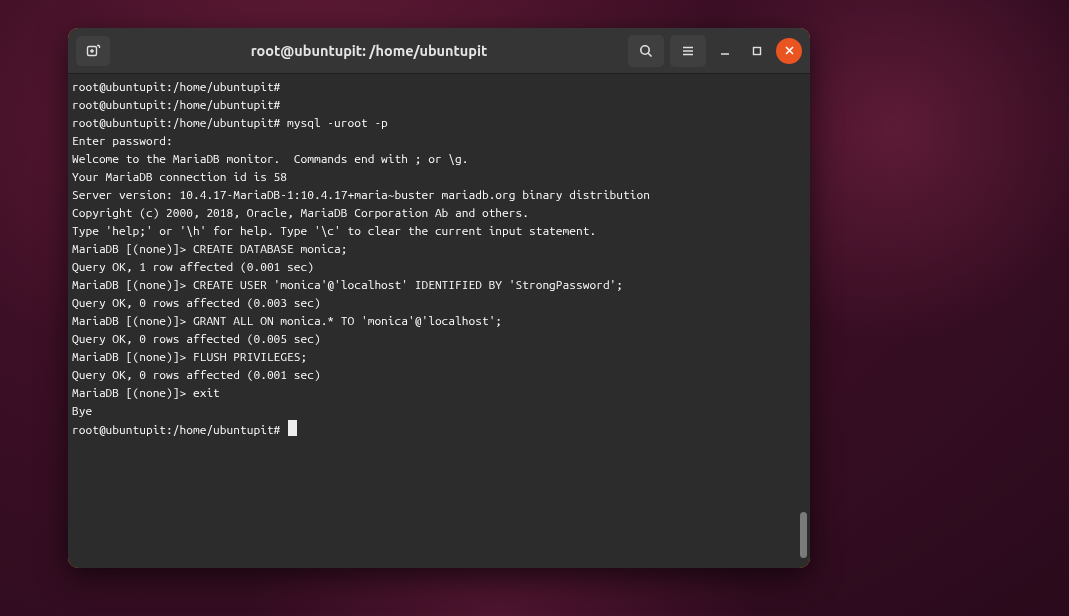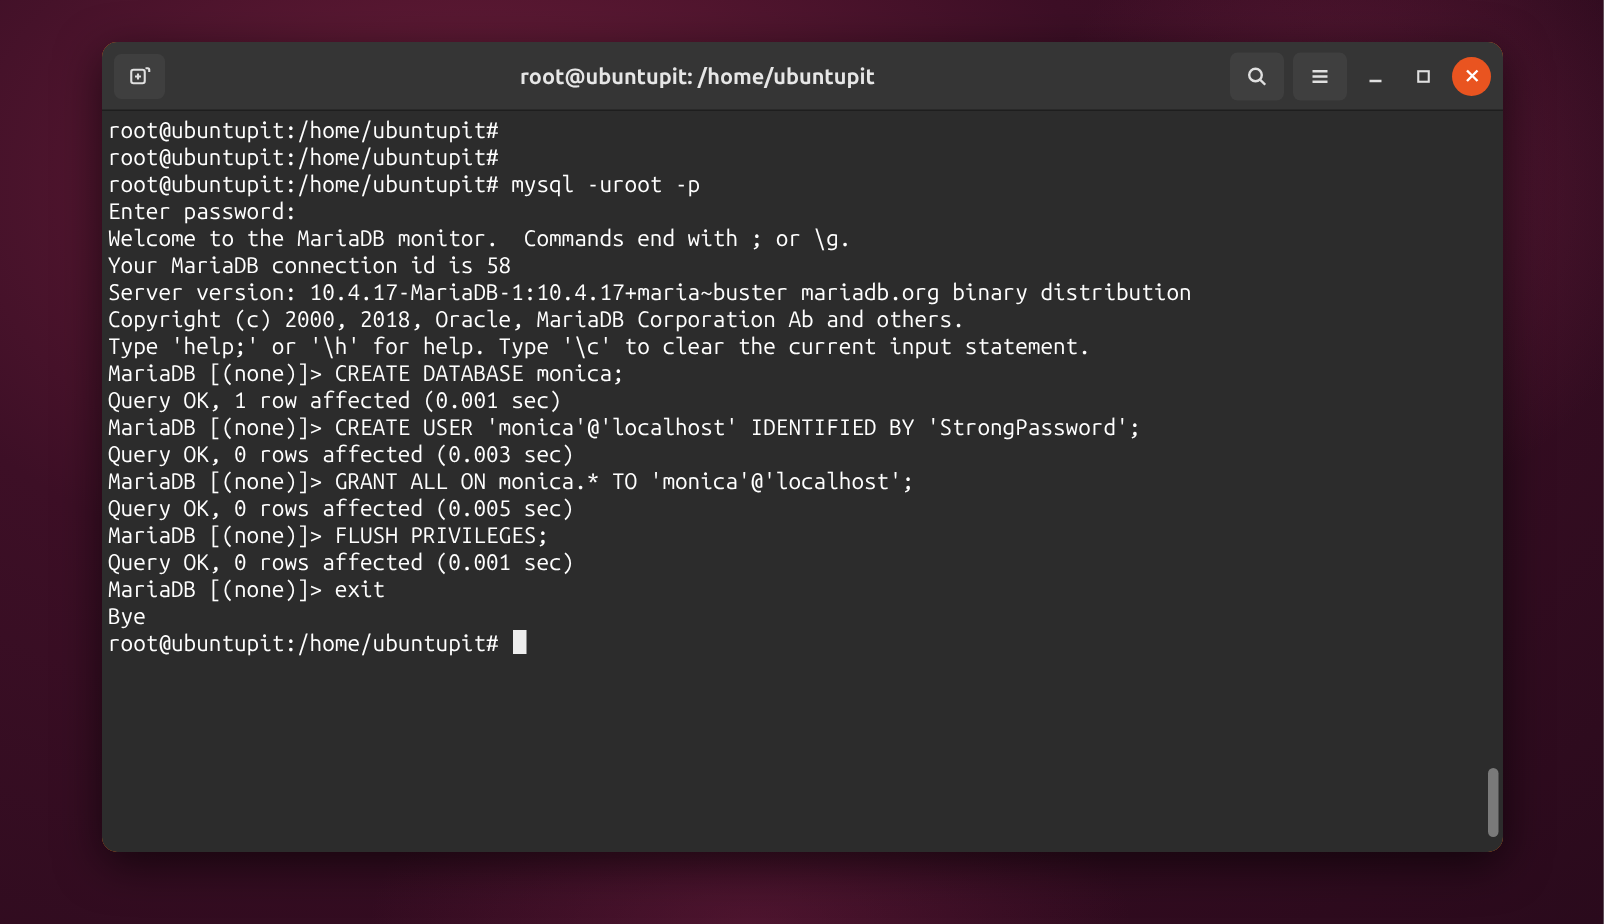--- a/index.html
+++ b/index.html
@@ -15,21 +15,21 @@
     border-radius: 50%;
   }
   .bg-swirl-2 {
     position: absolute; bottom: -150px; left: 200px; width: 600px; height: 300px;
     background: radial-gradient(ellipse, rgba(140,40,80,0.3) 0%, transparent 60%);
     border-radius: 50%;
   }
   .window {
     position: absolute;
     left: 68px; top: 28px;
-    width: 934px; height: 540px;
+    width: 742px; height: 540px;
     background: #f97316;
     border-radius: 10px;
     box-shadow: 0 8px 30px rgba(0,0,0,0.6);
     display: flex; flex-direction: column;
     overflow: hidden;
   }
   .titlebar {
     height: 46px;
     background: #353535;
     border-bottom: 1px solid #1e1e1e;
@@ -56,21 +56,21 @@
     display: flex; align-items: center; justify-content: center;
     color: #ddd;
   }
   .wc-close { background: #e95420; color: #fff; }
   .wc-min, .wc-max { background: transparent; }
   .terminal-body {
     flex: 1;
     background: #2c2c2c;
     padding: 4px 0 4px 4px;
     color: #ffffff;
-    font-size: 15px;
+    font-size: 12px;
     line-height: 18px;
     overflow-y: auto;
     position: relative;
   }
   .terminal-body::-webkit-scrollbar { width: 10px; }
   .terminal-body::-webkit-scrollbar-track { background: #2c2c2c; }
   .terminal-body::-webkit-scrollbar-thumb { background: #6b6b6b; border-radius: 5px; }
   .term-inner { white-space: pre; font-family: "Ubuntu Mono","DejaVu Sans Mono",Consolas,monospace; }
   .prompt { color: #ffffff; }
   .bold { font-weight: normal; color: #ffffff; }

